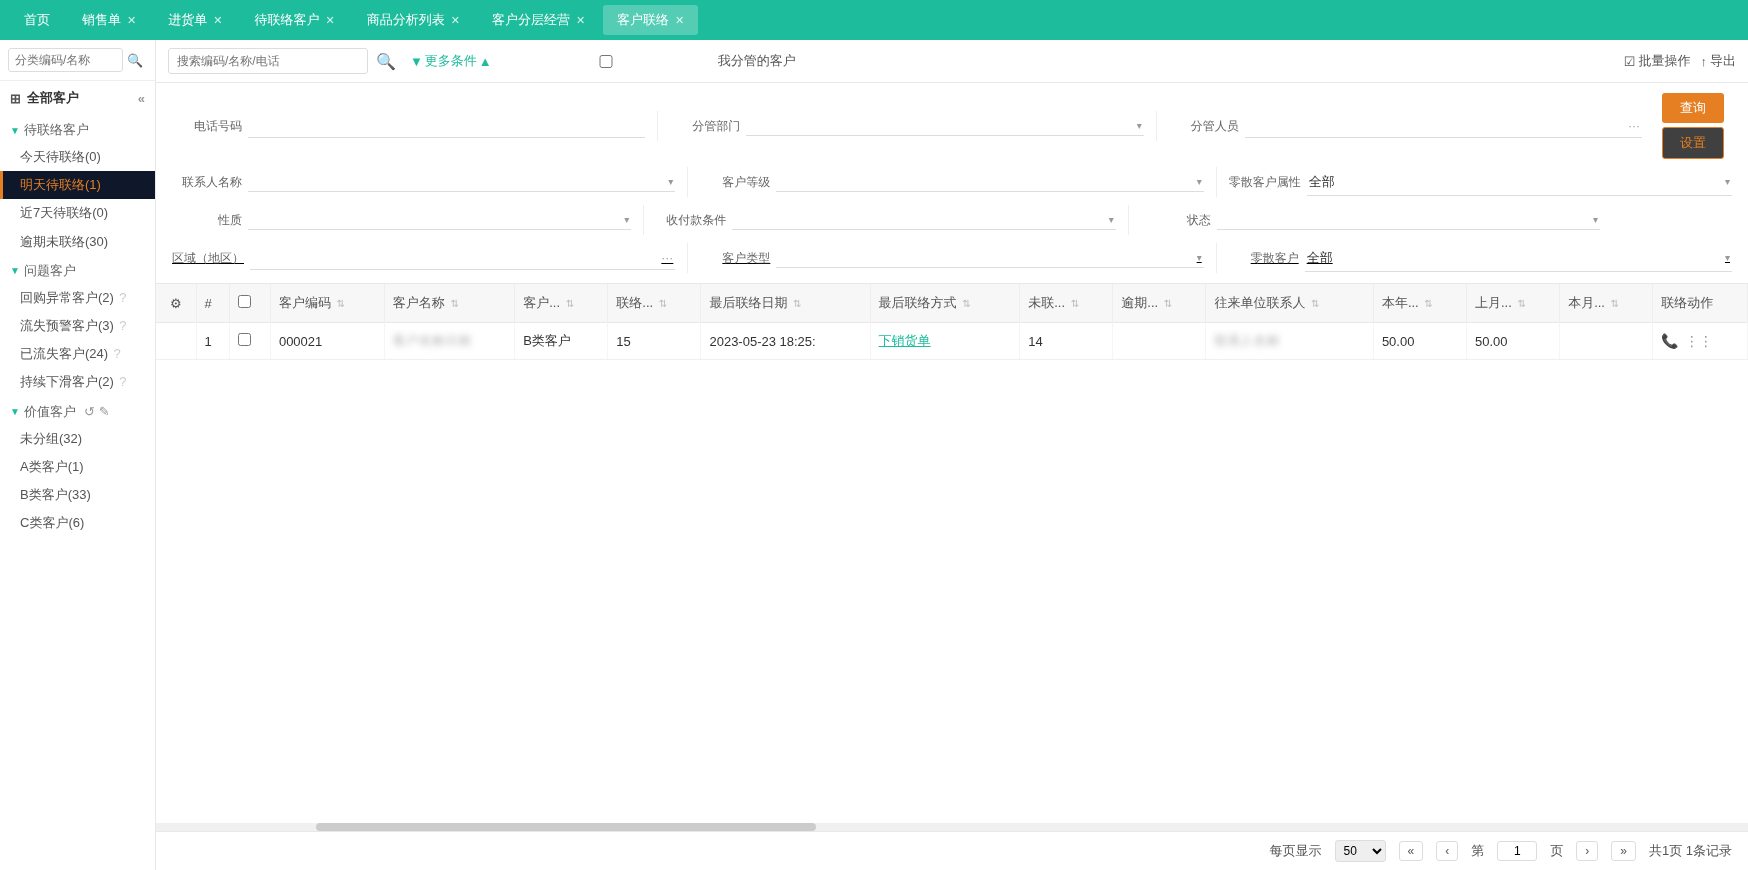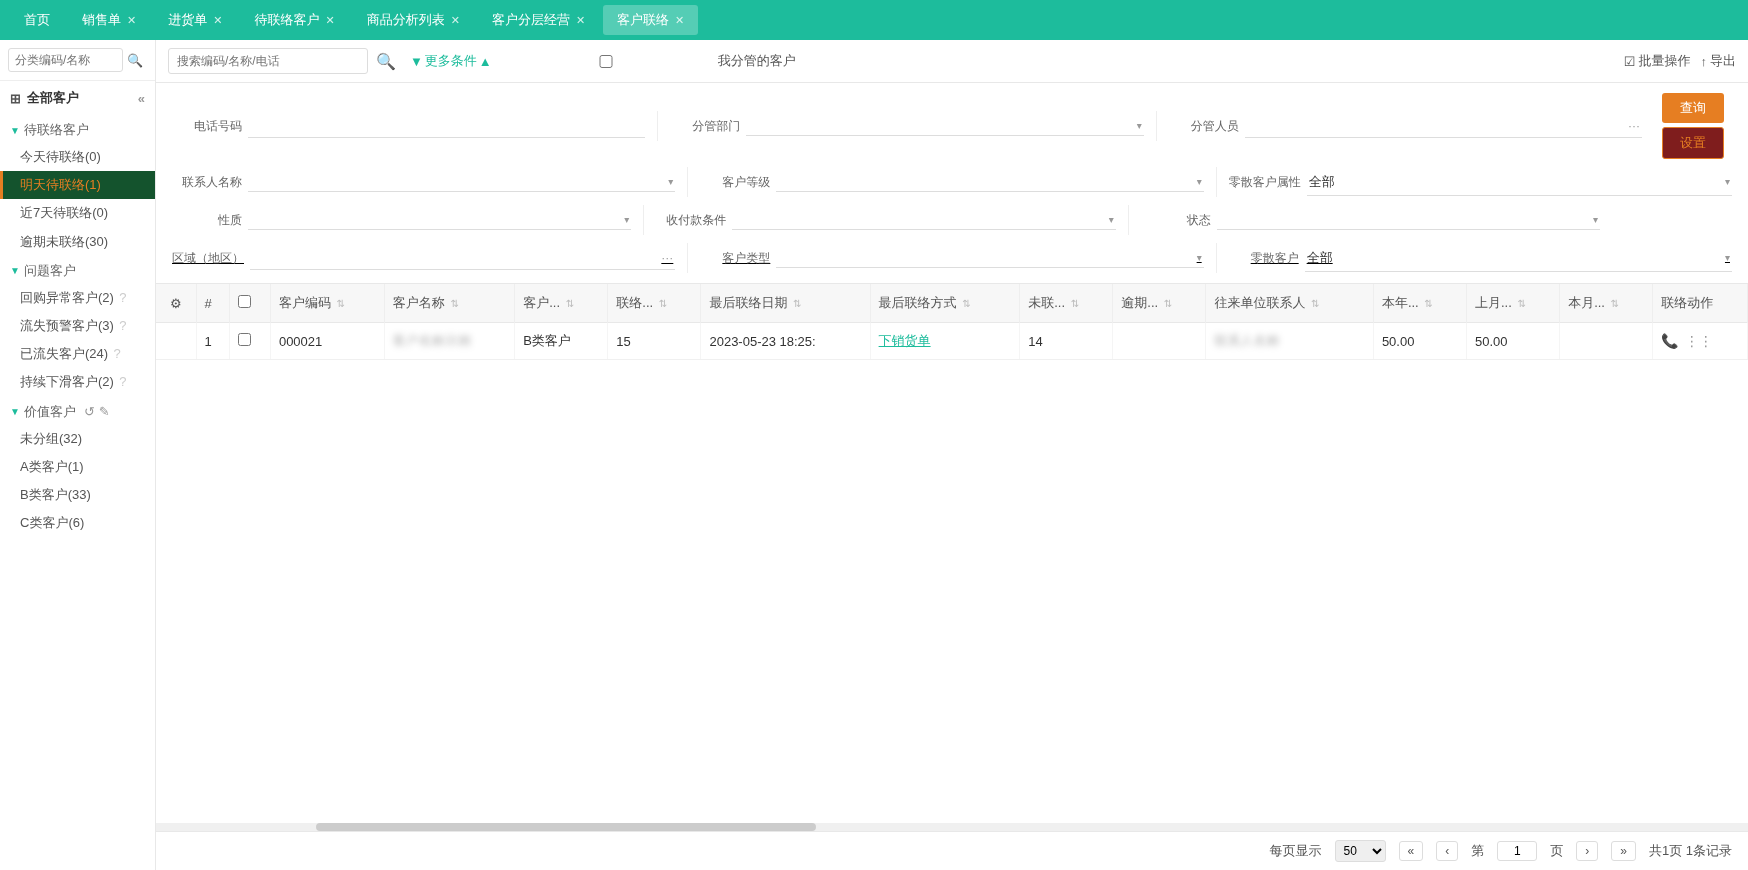--- a/index.html
+++ b/index.html
@@ -80,21 +80,21 @@
     }
     .sidebar-group-title .triangle { color: #1dbc9c; font-size: 10px; }
 
     .sidebar-item {
       padding: 5px 10px 5px 20px;
       color: #555;
       cursor: pointer;
       font-size: 12px;
       line-height: 1.4;
     }
-    .sidebar-item.active { background: #14532d; color: #e67e22; border-left: 3px solid #e67e22; padding-left: 17px; }
+    .sidebar-item.active { background: #0f172a; color: #e67e22; border-left: 3px solid #e67e22; padding-left: 17px; }
 
     
     .content-area {
       flex: 1;
       display: flex;
       flex-direction: column;
       overflow: hidden;
     }
 
     
@@ -213,21 +213,21 @@
     .query-btn {
       background: #e67e22;
       color: #fff;
       border: none;
       border-radius: 3px;
       padding: 6px 18px;
       cursor: pointer;
       font-size: 13px;
     }
     .settings-btn {
-      background: #7f1d1d;
+      background: #404040;
       color: #e67e22;
       border: 1px solid #e67e22;
       border-radius: 3px;
       padding: 6px 14px;
       cursor: pointer;
       font-size: 13px;
     }
     .action-btns {
       display: flex;
       flex-direction: column;

